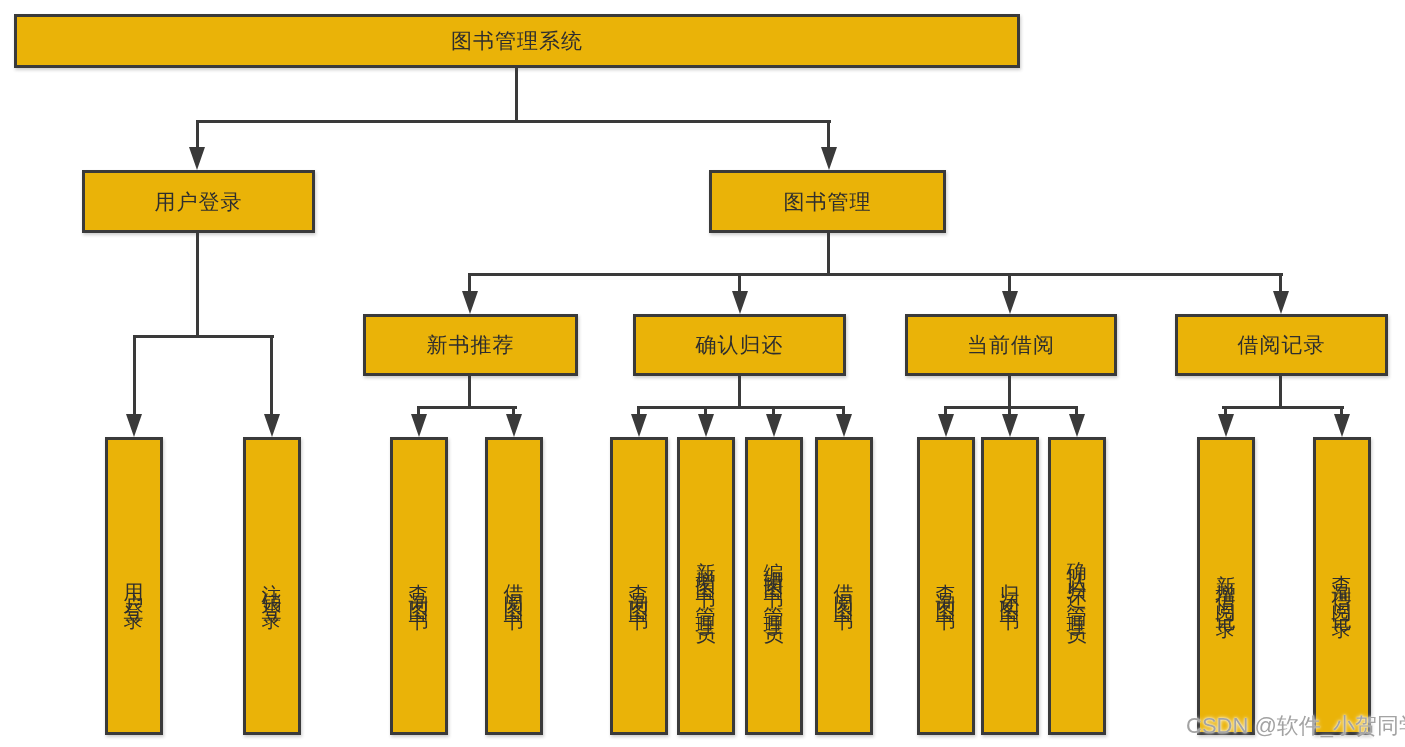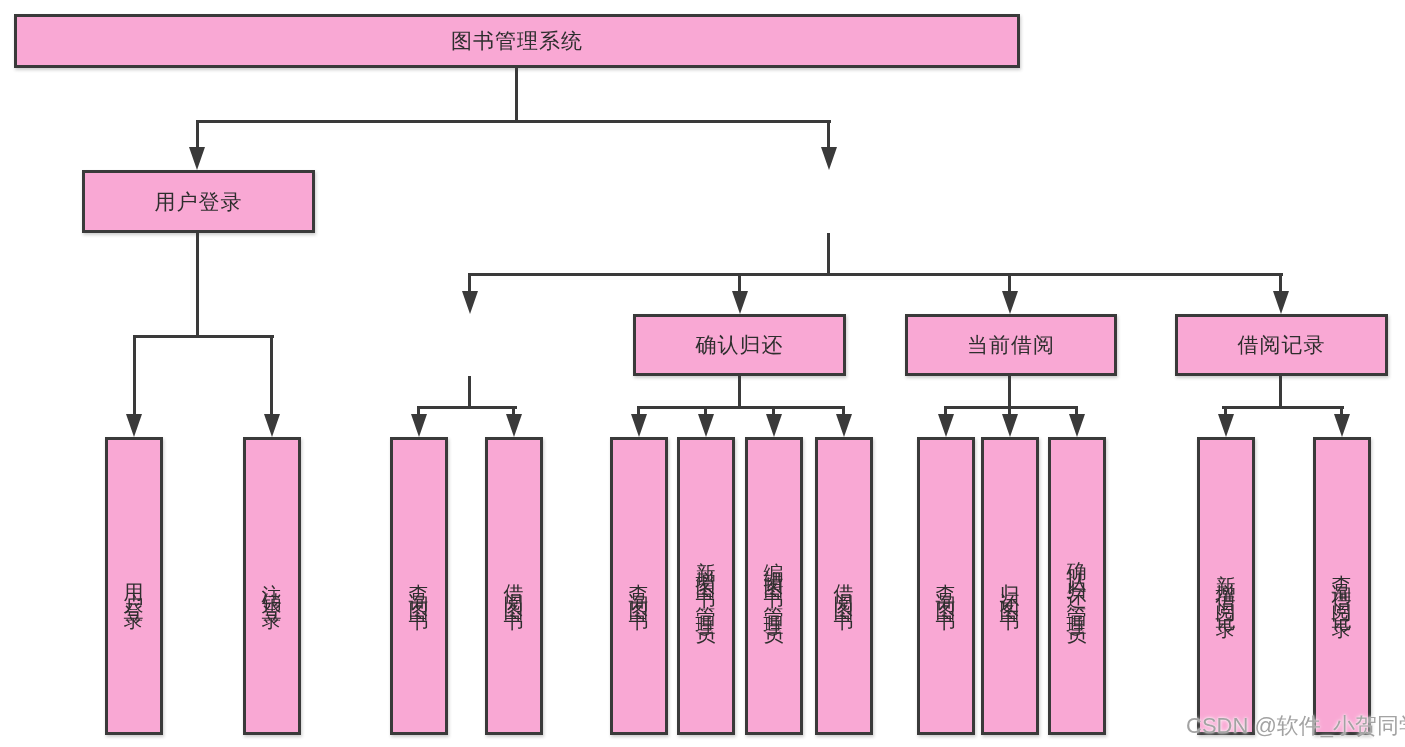--- a/index.html
+++ b/index.html
@@ -1,21 +1,21 @@
 <!DOCTYPE html>
 <html><head>
 <meta charset="utf-8">
 <style>
   html,body{margin:0;padding:0;background:#ffffff;}
   .canvas{
     position:relative;width:1405px;height:747px;background:#ffffff;
     font-family:"Liberation Sans","DejaVu Sans",sans-serif;color:#2e2e2e;overflow:hidden;
   }
   .box{
-    position:absolute;background:#f9a8d4;border:3px solid #3a3a3a;box-sizing:border-box;
+    position:absolute;background:#eab308;border:3px solid #3a3a3a;box-sizing:border-box;
     display:flex;align-items:center;justify-content:center;
     box-shadow:1px 2px 3px rgba(90,90,90,.30);
   }
   .box .lbl{font-size:21px;letter-spacing:1px;white-space:nowrap;}
   .leaf .lbl{
     writing-mode:vertical-rl;text-orientation:mixed;
     font-size:20px;letter-spacing:9px;line-height:1;white-space:nowrap;
   }
   .v{position:absolute;width:3px;background:#3a3a3a;}
   .h{position:absolute;height:3px;background:#3a3a3a;}
@@ -42,39 +42,45 @@
   <div class="v" style="left:515px;top:68px;height:54px"></div>
   <div class="h" style="left:196px;top:120px;width:635px"></div>
   <div class="v" style="left:196px;top:120px;height:28px"></div>
   <div class="arrow" style="left:189px;top:147px"></div>
   <div class="v" style="left:827px;top:120px;height:28px"></div>
   <div class="arrow" style="left:821px;top:147px"></div>
 
   <div class="box" style="left:82px;top:170px;width:233px;height:63px">
     <span class="lbl">用户登录</span>
   </div>
+  <div class="box" style="left:709px;top:170px;width:237px;height:63px">
+    <span class="lbl">图书管理</span>
+  </div>
 
   <div class="v" style="left:196px;top:233px;height:104px"></div>
   <div class="h" style="left:133px;top:335px;width:141px"></div>
   <div class="v" style="left:133px;top:335px;height:80px"></div>
   <div class="arrow" style="left:126px;top:414px"></div>
   <div class="v" style="left:270px;top:335px;height:80px"></div>
   <div class="arrow" style="left:264px;top:414px"></div>
 
   <div class="v" style="left:827px;top:233px;height:42px"></div>
   <div class="h" style="left:468px;top:273px;width:815px"></div>
   <div class="v" style="left:468px;top:273px;height:19px"></div>
   <div class="arrow" style="left:462px;top:291px"></div>
   <div class="v" style="left:738px;top:273px;height:19px"></div>
   <div class="arrow" style="left:732px;top:291px"></div>
   <div class="v" style="left:1008px;top:273px;height:19px"></div>
   <div class="arrow" style="left:1002px;top:291px"></div>
   <div class="v" style="left:1279px;top:273px;height:19px"></div>
   <div class="arrow" style="left:1273px;top:291px"></div>
 
+  <div class="box" style="left:363px;top:314px;width:215px;height:62px">
+    <span class="lbl">新书推荐</span>
+  </div>
   <div class="box" style="left:633px;top:314px;width:213px;height:62px">
     <span class="lbl">确认归还</span>
   </div>
   <div class="box" style="left:1175px;top:314px;width:213px;height:62px">
     <span class="lbl">借阅记录</span>
   </div>
   <div class="box" style="left:905px;top:314px;width:212px;height:62px">
     <span class="lbl">当前借阅</span>
   </div>
 

